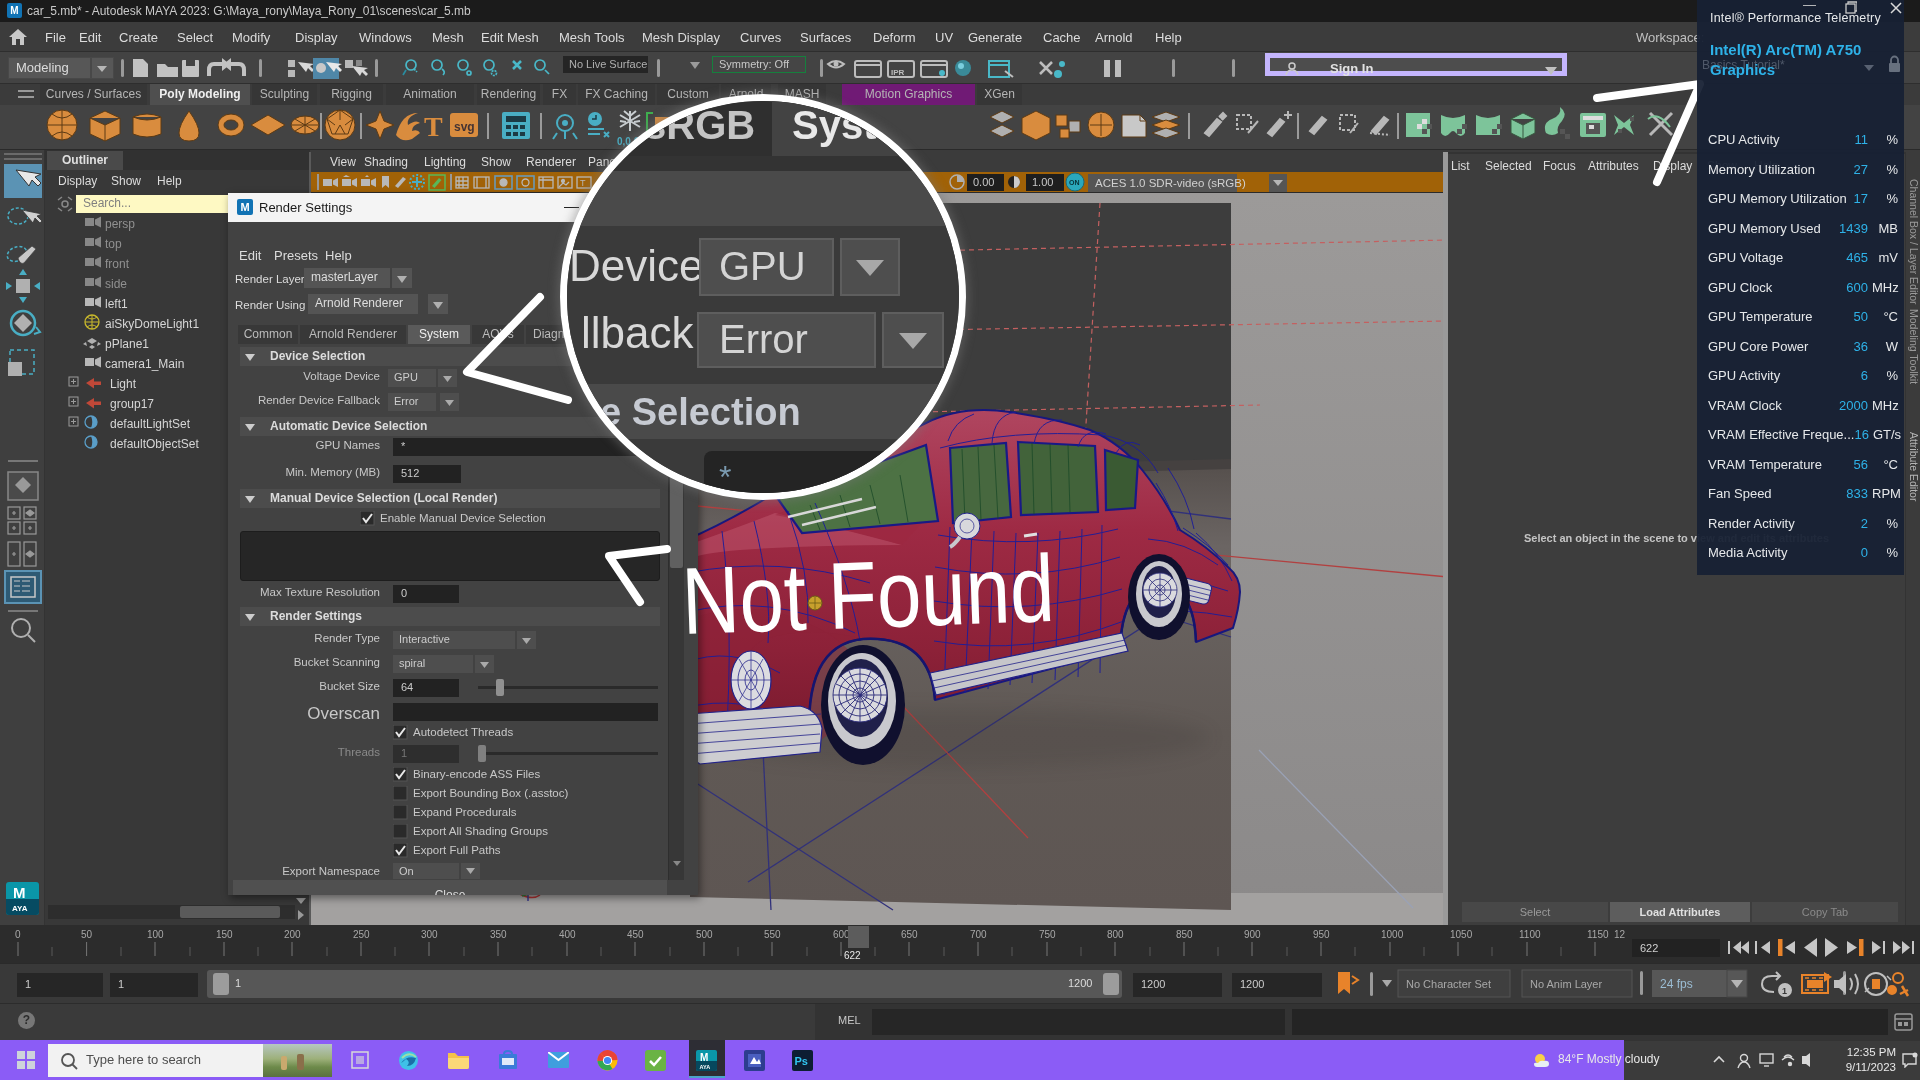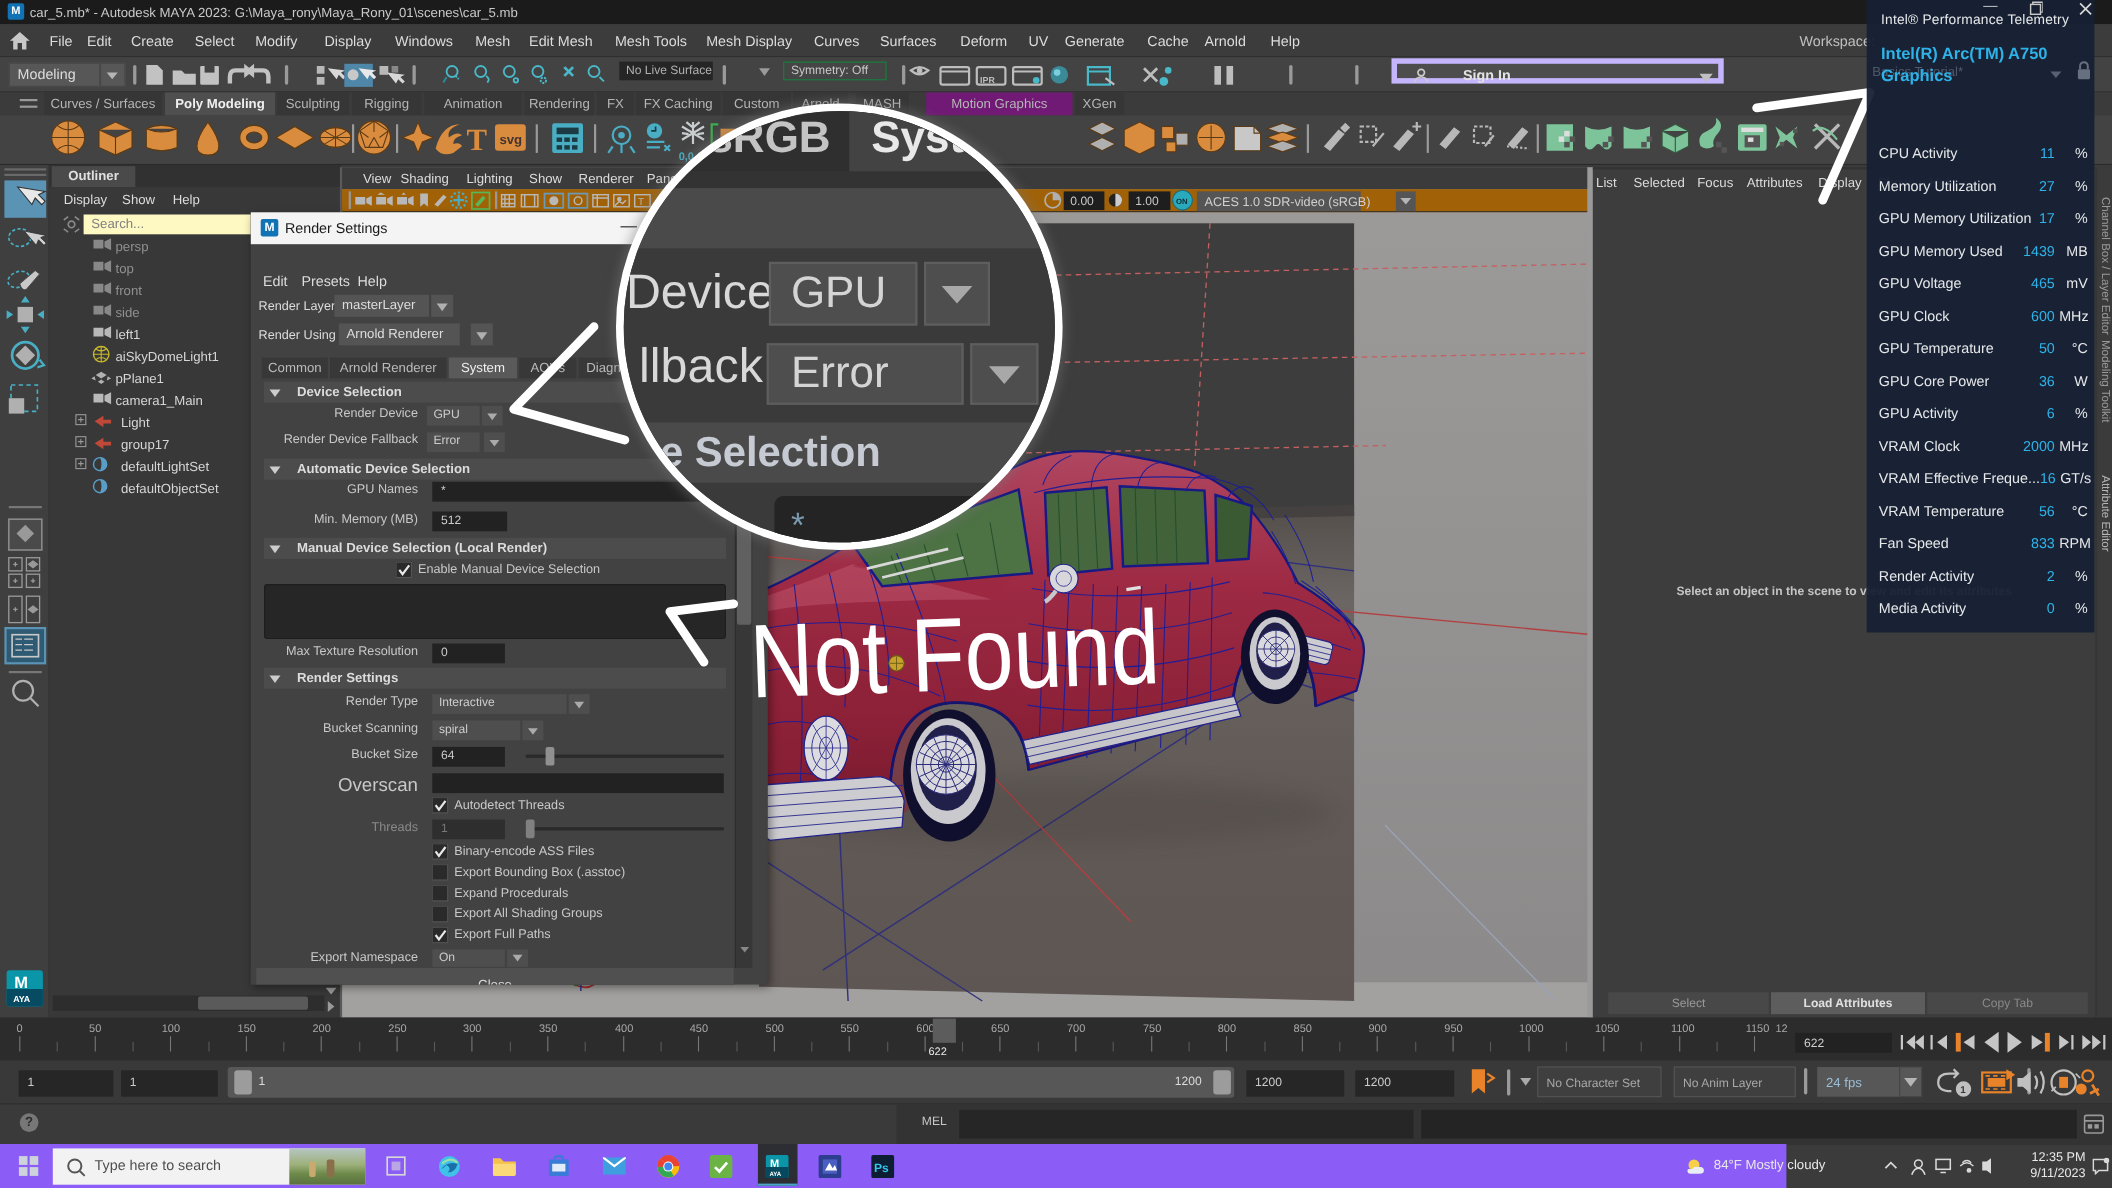--- a/index.html
+++ b/index.html
@@ -824,21 +824,21 @@
  <div class="abs" style="left:0;top:132px;width:440px;height:19px">
   <div class="abs" style="left:10px;top:0;width:60px;height:19px;background:#383838;color:#bbb;font-size:12px;text-align:center;line-height:18px">Common</div>
   <div class="abs" style="left:72px;top:0;width:106px;height:19px;background:#383838;color:#bbb;font-size:12px;text-align:center;line-height:18px">Arnold Renderer</div>
   <div class="abs" style="left:180px;top:0;width:62px;height:19px;background:#5a5a5a;color:#eee;font-size:12px;text-align:center;line-height:18px">System</div>
   <div class="abs" style="left:244px;top:0;width:52px;height:19px;background:#383838;color:#bbb;font-size:12px;text-align:center;line-height:18px">AOVs</div>
   <div class="abs" style="left:298px;top:0;width:76px;height:19px;background:#383838;color:#bbb;font-size:12px;text-align:center;line-height:18px">Diagnostics</div>
  </div>
  <div class="abs" style="left:12px;top:154px;width:420px;height:19px;background:#4c4c4c"><svg width="18" height="19">
         <path d="M5 7 h10 l-5 7 z" fill="#ccc"></path>
       </svg><div class="abs" style="left:30px;top:2px;color:#dcdcdc;font-size:12px;font-weight:bold">Device Selection</div></div>
- <div class="abs" style="left:0;top:177px;width:152px;height:15px;color:#c8c8c8;font-size:11.5px;text-align:right">Render Device</div>
+ <div class="abs" style="left:0;top:177px;width:152px;height:15px;color:#c8c8c8;font-size:11.5px;text-align:right">Voltage Device</div>
  <div class="abs" style="left:160px;top:176px;width:48px;height:18px;background:#4e4e4e;color:#ccc;font-size:11px;line-height:17px;padding-left:6px">GPU</div>
  <div class="abs" style="left:210px;top:176px;width:19px;height:18px;background:#4e4e4e"><svg width="19" height="18">
         <path d="M5 7 h9 l-4.5 6 z" fill="#aaa"></path>
       </svg></div>
  <div class="abs" style="left:0;top:201px;width:152px;height:15px;color:#c8c8c8;font-size:11.5px;text-align:right">Render Device Fallback</div>
  <div class="abs" style="left:160px;top:200px;width:48px;height:18px;background:#4e4e4e;color:#ccc;font-size:11px;line-height:17px;padding-left:6px">Error</div>
  <div class="abs" style="left:212px;top:200px;width:19px;height:18px;background:#4e4e4e"><svg width="19" height="18">
         <path d="M5 7 h9 l-4.5 6 z" fill="#aaa"></path>
       </svg></div>
  <div class="abs" style="left:12px;top:224px;width:420px;height:19px;background:#4c4c4c"><svg width="18" height="19">

